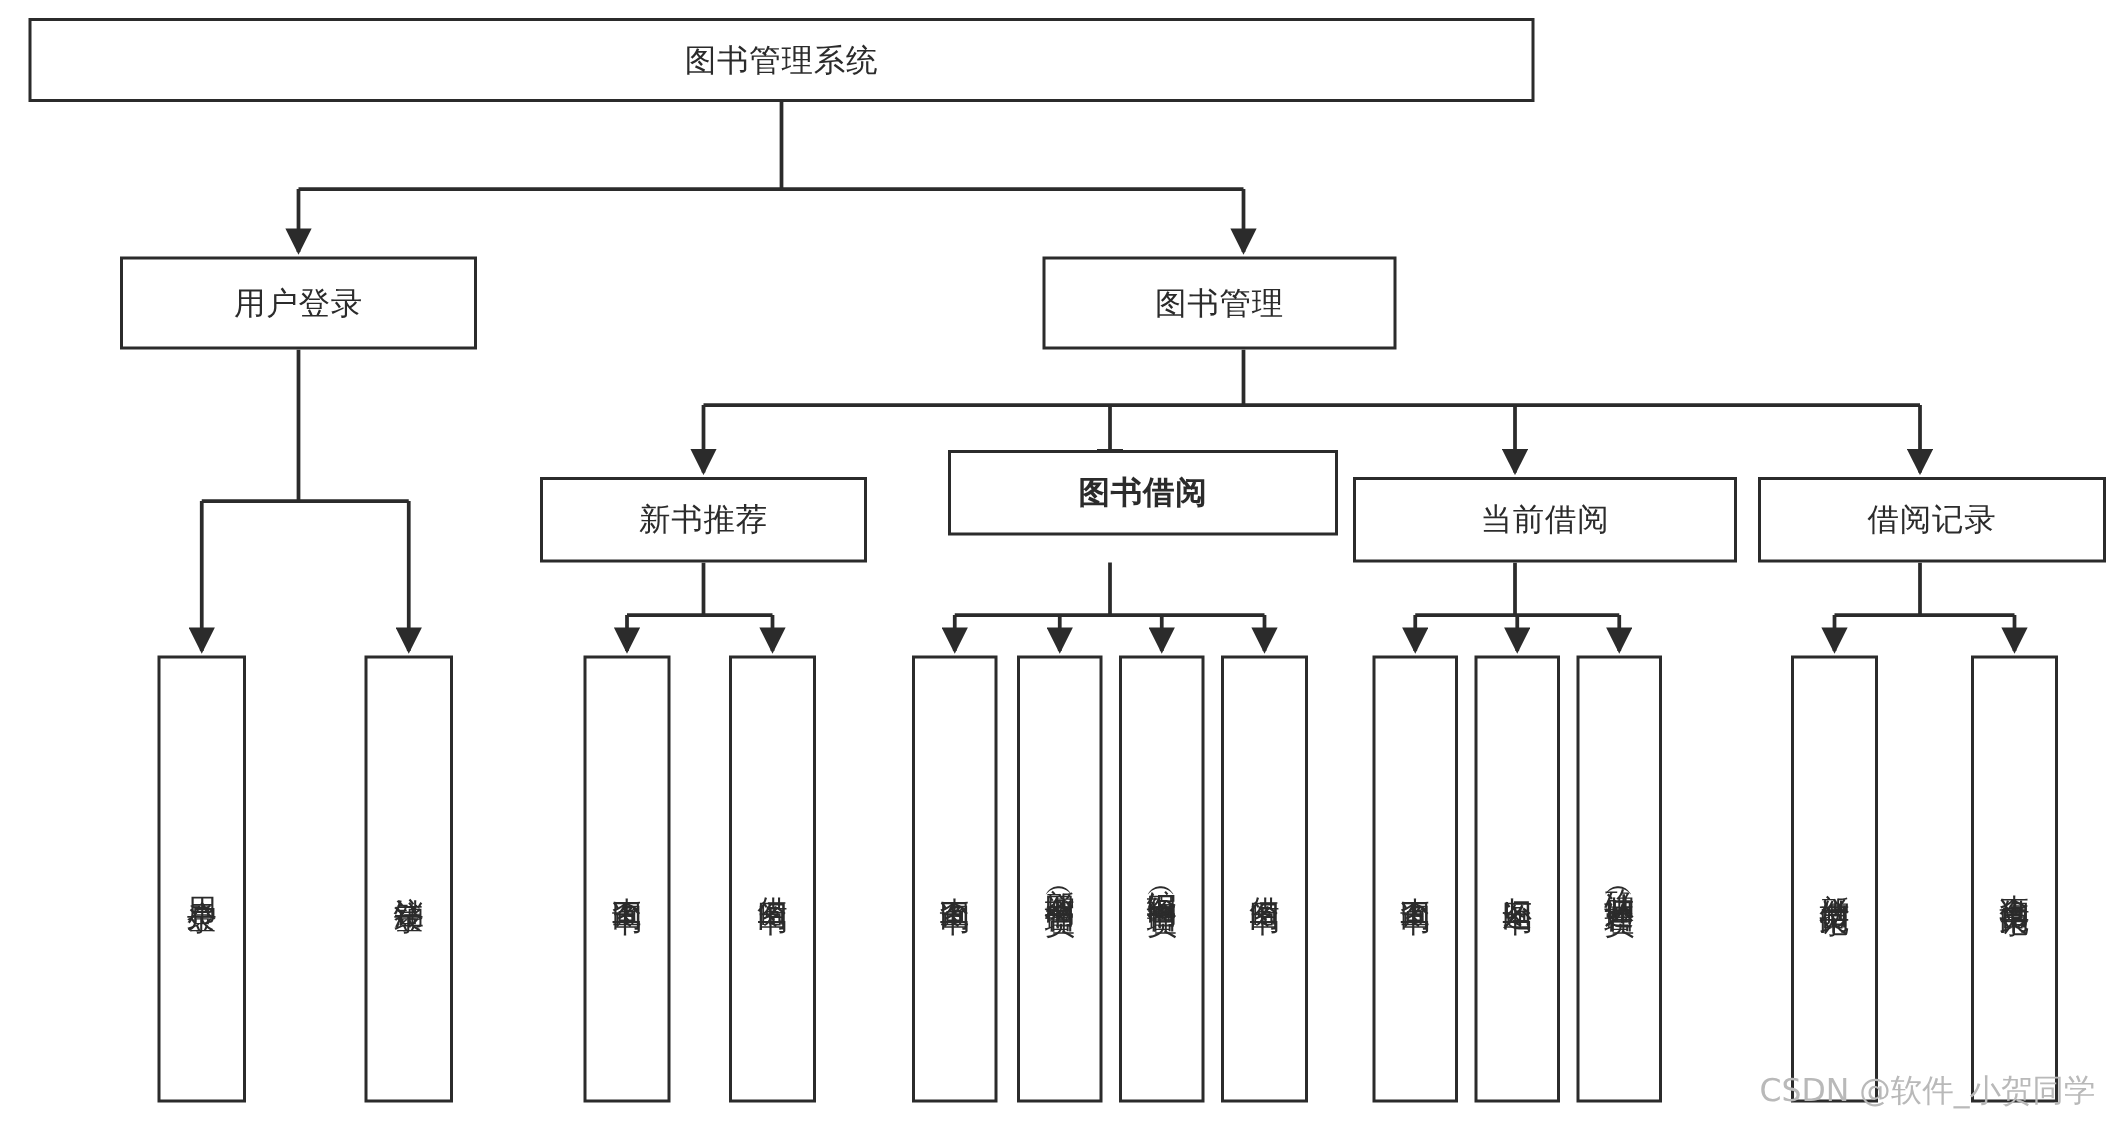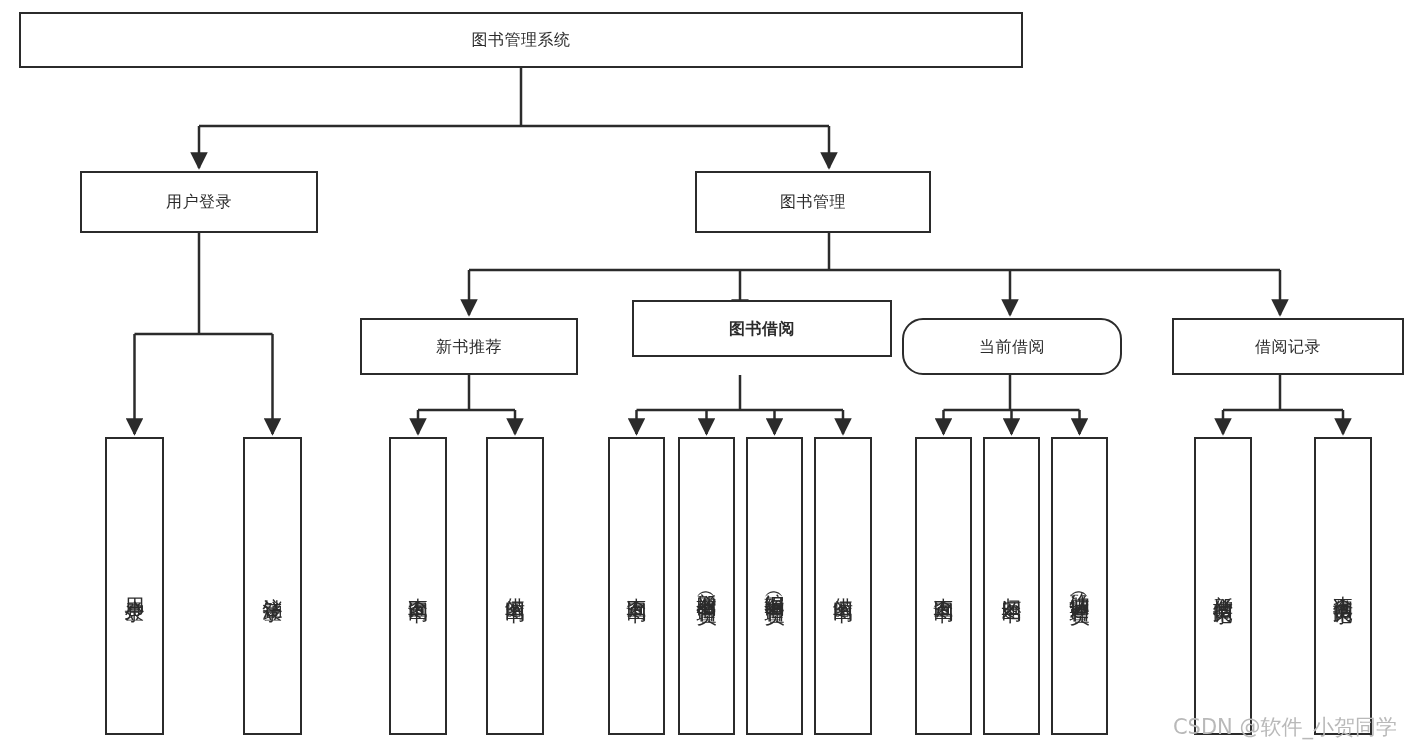--- a/index.html
+++ b/index.html
@@ -25,21 +25,21 @@
     position: absolute;
     box-sizing: border-box;
     background: #ffffff;
     border: 2px solid #2b2b2b;
     display: flex;
     align-items: center;
     justify-content: center;
     color: #2b2b2b;
   }
   .node .label {
-    font-size: 16px;
+    font-size: 21px;
     line-height: 1.25;
     letter-spacing: 0.5px;
     white-space: nowrap;
     color: #2b2b2b;
   }
   .leaf {
     align-items: center;
     justify-content: center;
   }
   .leaf .label {
@@ -118,21 +118,21 @@
       </div>
       <div class="node" style="left: 695px; top: 171px; width: 236px; height: 62px;">
         <span class="label">图书管理</span>
       </div>
       <div class="node" style="left: 360px; top: 318px; width: 218px; height: 57px; text-align: center;">
         <span class="label">新书推荐</span>
       </div>
       <div class="node" style="left: 632px; top: 300px; width: 260px; height: 57px; font-weight: bold;">
         <span class="label">图书借阅</span>
       </div>
-      <div class="node" style="left: 902px; top: 318px; width: 220px; height: 57px; border-radius: 21px;">
+      <div class="node" style="left: 902px; top: 318px; width: 256px; height: 57px;">
         <span class="label">当前借阅</span>
       </div>
       <div class="node" style="left: 1172px; top: 318px; width: 232px; height: 57px;">
         <span class="label">借阅记录</span>
       </div>
       <div class="node leaf" style="left: 105px; top: 437px; width: 59px; height: 298px;">
         <span class="label">用户登录</span>
       </div>
       <div class="node leaf" style="left: 243px; top: 437px; width: 59px; height: 298px;">
         <span class="label">注销登录</span>

